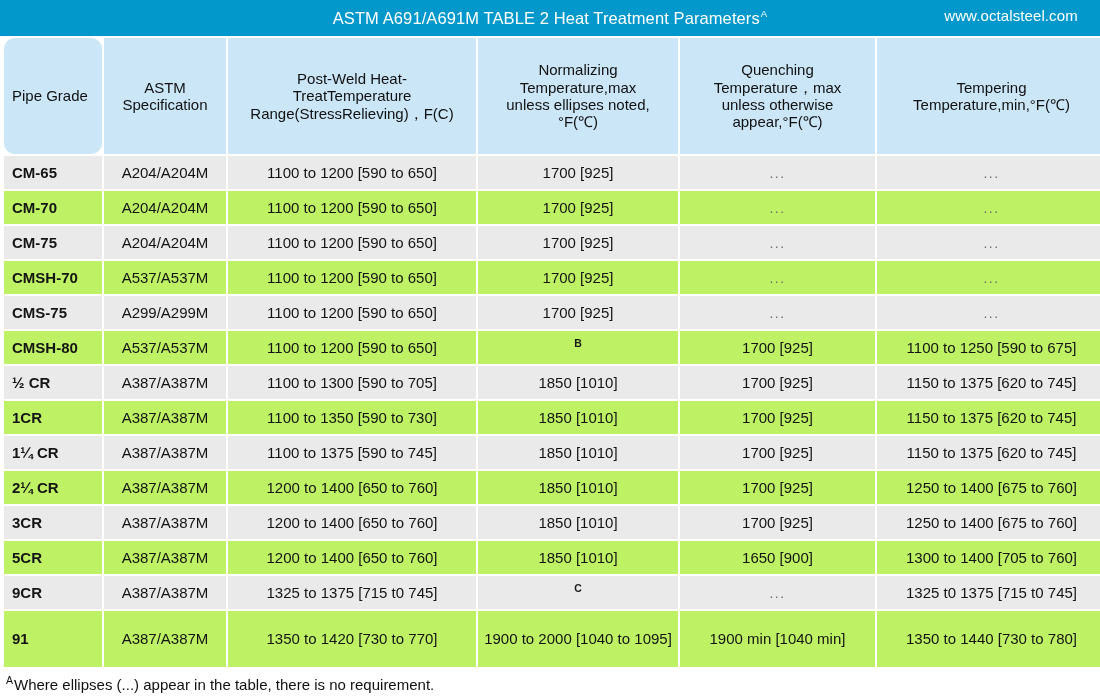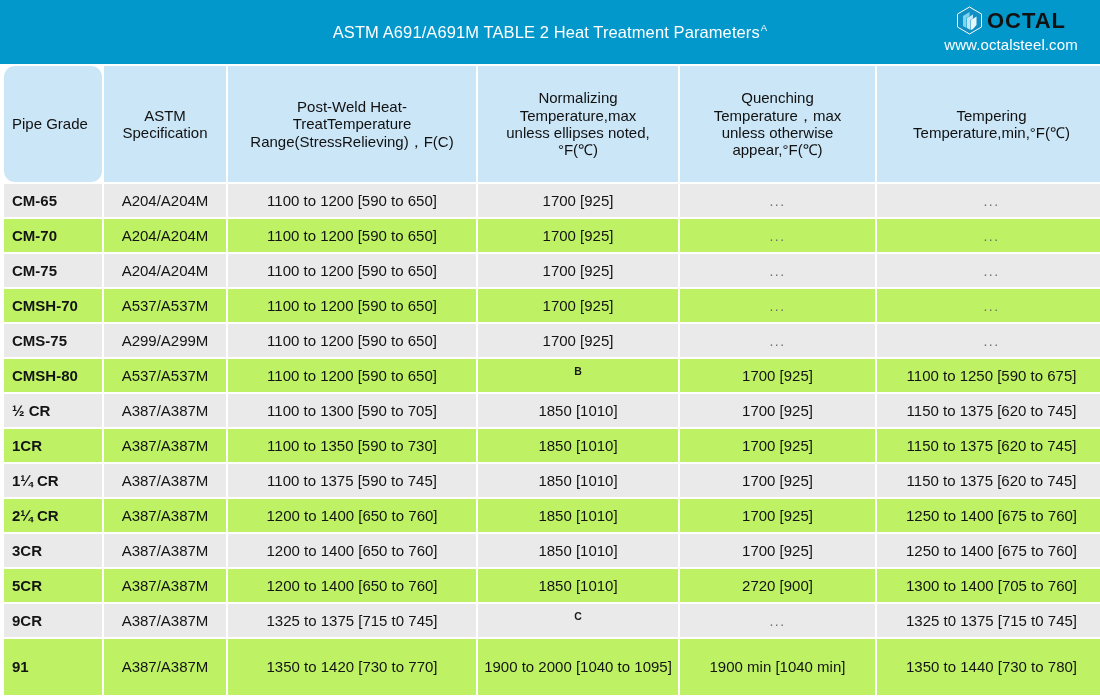--- a/index.html
+++ b/index.html
@@ -18,21 +18,21 @@
   .page {
     position: relative;
     width: 1100px;
     height: 700px;
     background: #ffffff;
   }
 
   
   .titlebar {
     position: relative;
-    height: 64px;
+    height: 36px;
     background: #0398cc;
     display: flex;
     align-items: center;
     justify-content: center;
   }
   .titlebar-text {
     color: #ffffff;
     font-size: 16.5px;
     font-weight: 400;
     letter-spacing: .1px;
@@ -160,29 +160,20 @@
 </head>
 <body>
 
 <div class="page">
 
   <div class="titlebar">
     <div class="titlebar-text">
       <span>ASTM A691/A691M TABLE 2 Heat Treatment Parameters</span><sup>A</sup>
     </div>
     <div class="logo">
-      <div class="logo-row">
-        <svg class="logo-mark" viewBox="0 0 54 58">
-          <polygon points="27,2 51,16 51,42 27,56 3,42 3,16" fill="#0f8fc4" stroke="#ffffff" stroke-width="2"></polygon>
-          <path d="M14 40 L14 20 L27 12 L27 20 L21 24 L21 44 Z" fill="#7fd4f2"></path>
-          <path d="M22 44 L22 24 L34 17 L34 25 L29 28 L29 48 Z" fill="#bfe9fa"></path>
-          <path d="M30 48 L30 28 L41 21 L41 38 L34 46 Z" fill="#e8f7fd"></path>
-        </svg>
-        <div class="logo-word">OCTAL</div>
-      </div>
       <div class="logo-url">www.octalsteel.com</div>
     </div>
   </div>
 
   <div class="tablewrap">
     <table class="heat">
       <colgroup>
         <col style="width:98px">
         <col style="width:122px">
         <col style="width:248px">
@@ -309,21 +300,21 @@
             <td>1200 to 1400 [650 to 760]</td>
             <td>1850 [1010]</td>
             <td>1700 [925]</td>
             <td>1250 to 1400 [675 to 760]</td>
           </tr>
           <tr class="even">
             <td class="grade">5CR</td>
             <td>A387/A387M</td>
             <td>1200 to 1400 [650 to 760]</td>
             <td>1850 [1010]</td>
-            <td>2720 [900]</td>
+            <td>1650 [900]</td>
             <td>1300 to 1400 [705 to 760]</td>
           </tr>
           <tr class="odd">
             <td class="grade">9CR</td>
             <td>A387/A387M</td>
             <td>1325 to 1375 [715 t0 745]</td>
             <td><span class="supmark">C</span></td>
             <td><span class="ellipsis">...</span></td>
             <td>1325 t0 1375 [715 t0 745]</td>
           </tr>

